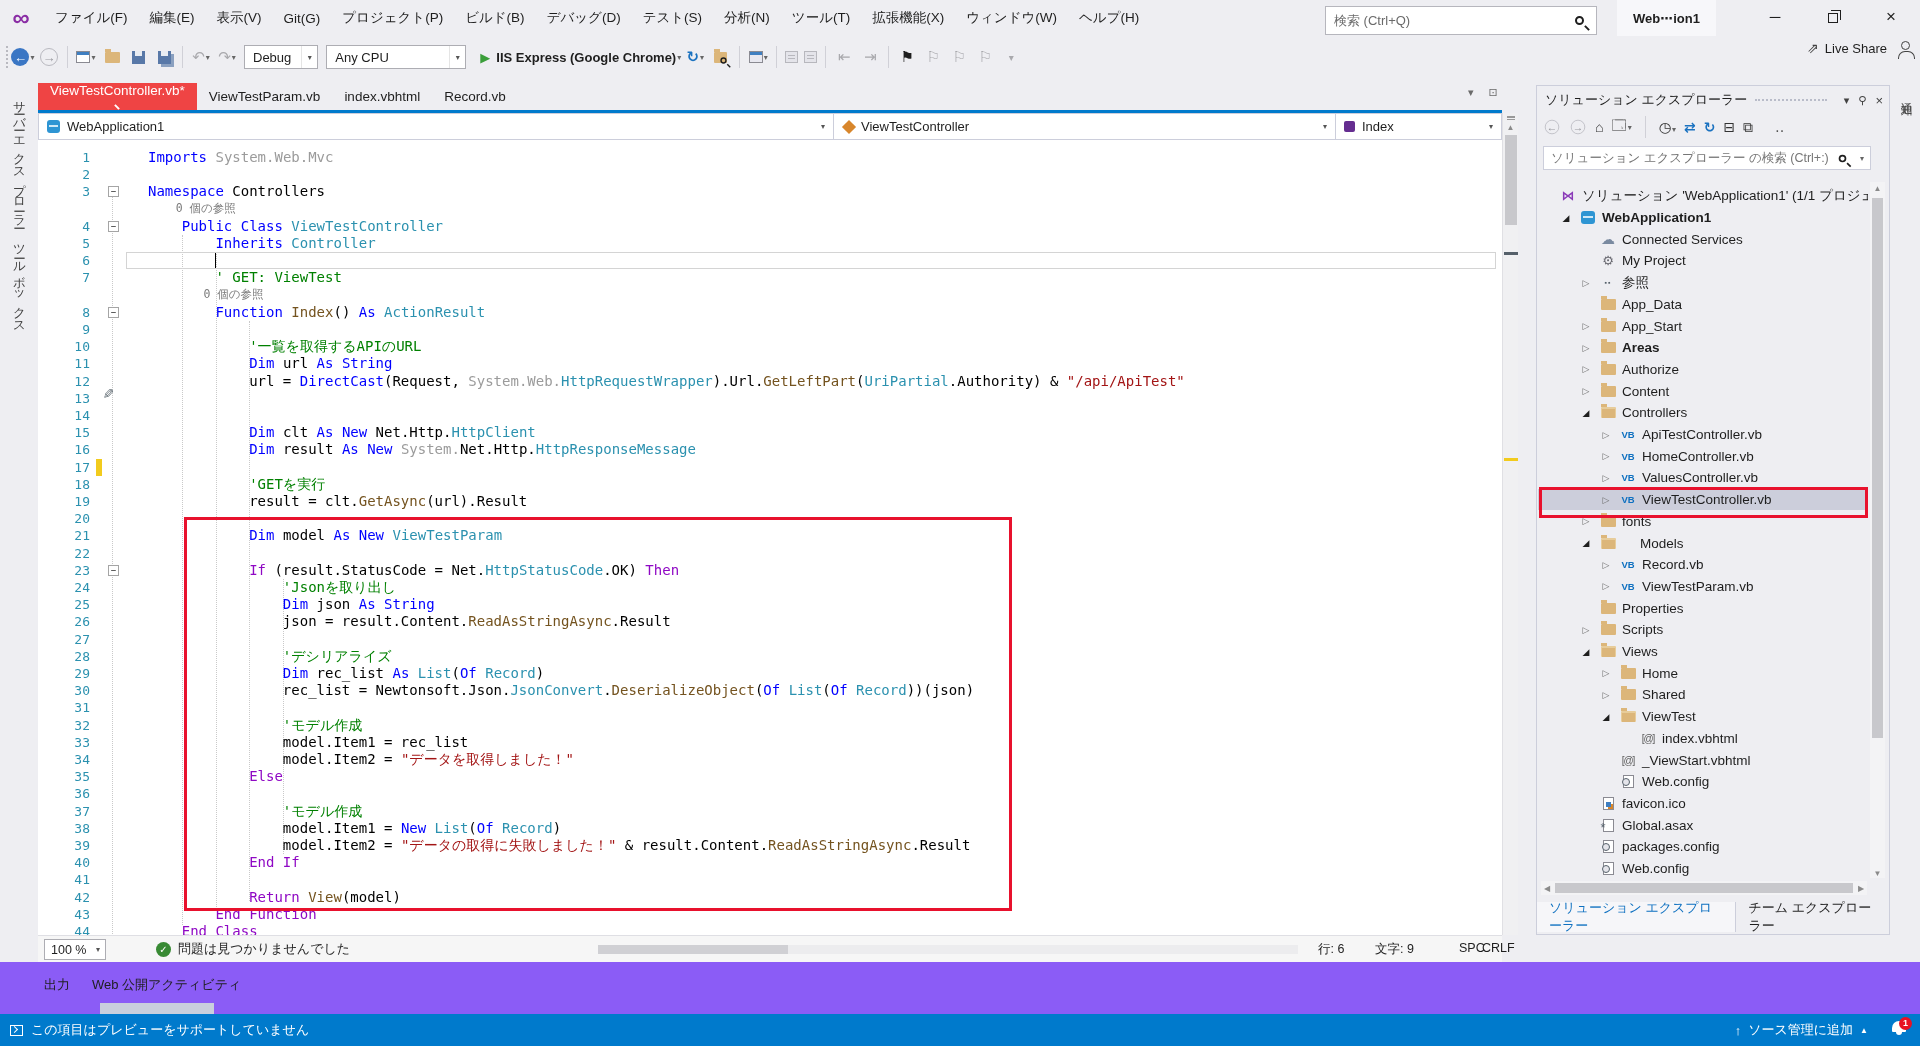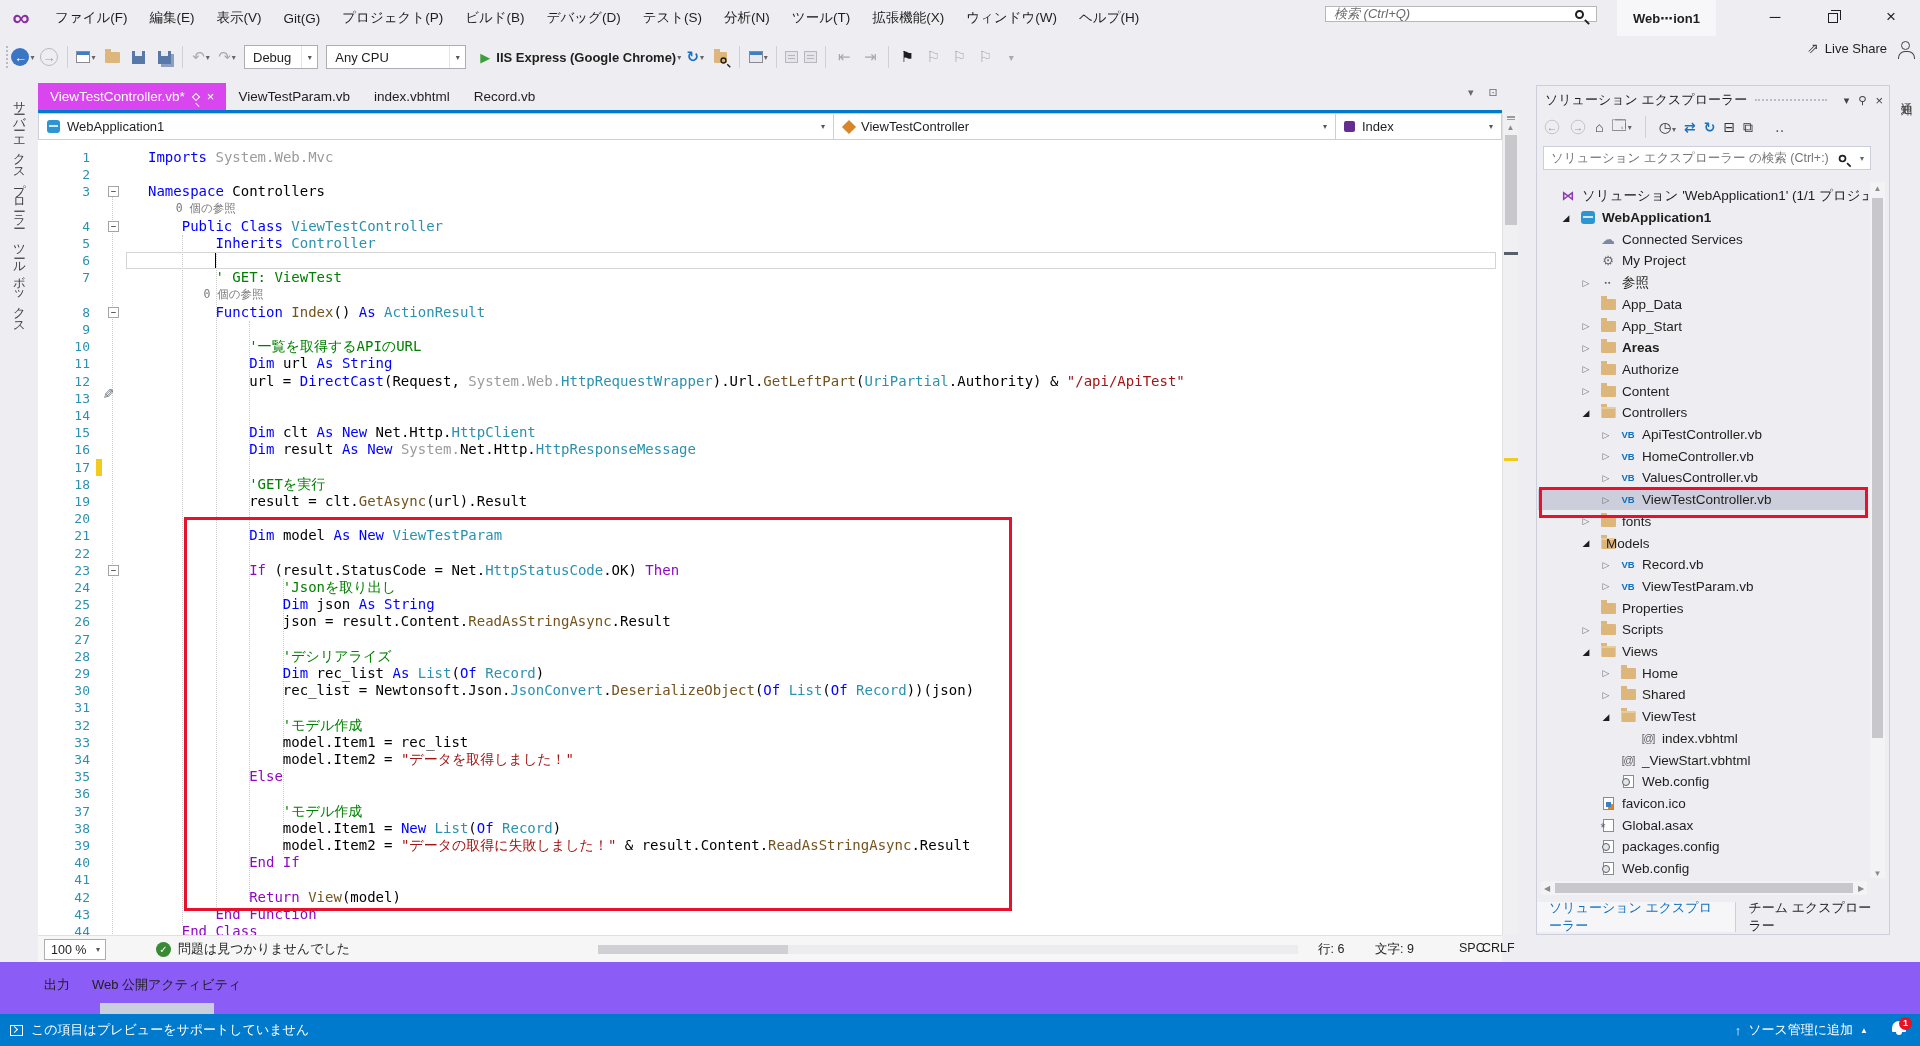--- a/index.html
+++ b/index.html
@@ -3,21 +3,21 @@
 <meta charset="utf-8">
 <style>
   * { margin:0; padding:0; box-sizing:border-box; }
   html,body { width:1920px; height:1046px; overflow:hidden; background:#eeeef2;
     font-family:"Liberation Sans","DejaVu Sans",sans-serif; color:#1e1e1e; }
   
   #titlebar { position:absolute; left:0; top:0; width:1920px; height:36px; background:#eeeef2; }
   #vslogo { position:absolute; left:8px; top:5px; width:26px; height:26px; color:#8a2da5; font-size:24px; font-weight:bold; line-height:26px; text-align:center; }
   #menus { position:absolute; left:44px; top:0; height:36px; display:flex; align-items:center; }
   #menus span { padding:0 11px; font-size:13.5px; cursor:default; }
-  #qsearch { position:absolute; left:1325px; top:6px; width:272px; height:16px; background:#fff; border:1px solid #b6b6bd; display:flex; align-items:center;font-style:italic; }
+  #qsearch { position:absolute; left:1325px; top:6px; width:272px; height:29px; background:#fff; border:1px solid #b6b6bd; display:flex; align-items:center; }
   #qsearch .ph { flex:1; padding-left:8px; font-size:13px; color:#6a6a6a; }
   .mag { width:9px; height:9px; border:2px solid #1e1e1e; border-radius:50%; position:relative; display:inline-block; margin-right:12px; }
   .mag::after { content:""; position:absolute; width:6px; height:2px; background:#1e1e1e; transform:rotate(45deg); left:7px; top:9px; }
   #wintitle { position:absolute; left:1617px; top:0; height:36px; padding:0 16px; background:#f7f7fa; display:flex; align-items:center; font-size:13px; font-weight:bold; }
   #winbtns { position:absolute; right:0; top:0; height:36px; display:flex; }
   #winbtns div { width:58px; text-align:center; line-height:34px; font-size:15px; color:#1e1e1e; }
   .restore-ico { display:inline-block; width:10px; height:10px; border:1px solid #1e1e1e; position:relative; top:1px; }
   .restore-ico::before { content:""; position:absolute; left:2px; top:-4px; width:9px; height:9px; border:1px solid #1e1e1e; border-left:none; border-bottom:none; }
   
   #toolbar { position:absolute; left:0; top:36px; width:1920px; height:42px; background:#eeeef2; display:flex; align-items:center; }
@@ -45,21 +45,21 @@
   #tb-right { position:absolute; right:10px; top:40px; display:flex; align-items:center; gap:14px; }
   .share-ic { font-size:14px; color:#424242; }
   .person { width:9px; height:9px; border:1.5px solid #424242; border-radius:50%; position:relative; display:inline-block; }
   .person::after { content:""; position:absolute; left:-4px; top:9px; width:15px; height:7px; border:1.5px solid #424242; border-bottom:none; border-radius:7px 7px 0 0; }
   
   #leftstrip { position:absolute; left:0; top:78px; width:38px; height:937px; background:#eeeef2; }
   .vtab { writing-mode:vertical-rl; font-size:12.5px; color:#424242; margin:14px auto; display:block; text-align:left; letter-spacing:1px; }
   
   #tabrow { position:absolute; left:38px; top:83px; width:1464px; height:27px; display:flex; }
   .etab { padding:0 12px; font-size:13.5px; display:flex; align-items:center; gap:8px; }
-  .etab.active { background:#d946ef; color:#fff; }
+  .etab.active { background:#ef4444; color:#fff;flex-direction:column; }
   .etab .pin { width:6px; height:6px; border:1px solid #fff; transform:rotate(45deg); position:relative; display:inline-block; }
   .etab .pin::after{ content:""; position:absolute; left:6px; top:6px; width:5px; height:1px; background:#fff; transform:rotate(0deg); }
   .etab .x { font-size:13px; }
   #docwell-btns { position:absolute; left:1468px; top:86px; color:#6a6a6a; font-size:11px; letter-spacing:6px; }
   #tabunderline { position:absolute; left:38px; top:110px; width:1464px; height:3px; background:#007acc; }
   #breadcrumb { position:absolute; left:38px; top:113px; width:1464px; height:27px; background:#fff; border:1px solid #cccedb; display:flex; }
   .bc { display:flex; align-items:center; font-size:13px; border-right:1px solid #cccedb; padding:0 8px; }
   .bc .lbl { margin-left:7px; }
   .bc .dd { margin-left:auto; font-size:8px; color:#555; padding-left:20px; }
   .bc-ico-proj { width:13px; height:13px; background:#2e95d3; border-radius:3px; position:relative; }
@@ -683,21 +683,21 @@
         <span class="ico" style="left: 62px;">
           <span class="i-folder"></span>
         </span>
         <span class="lbl" style="left: 84px;">fonts</span>
       </div>
       <div class="trow" style="top: 350.2px;">
         <span class="exp open" style="left: 42px;">◢</span>
         <span class="ico" style="left: 62px;">
           <span class="i-folder open"></span>
         </span>
-        <span class="lbl" style="left: 68px;">Models</span>
+        <span class="lbl" style="left: 102px;">Models</span>
       </div>
       <div class="trow" style="top: 371.9px;">
         <span class="exp" style="left: 62px;">▷</span>
         <span class="ico" style="left: 82px;">
           <span class="i-vb">VB</span>
         </span>
         <span class="lbl" style="left: 104px;">Record.vb</span>
       </div>
       <div class="trow" style="top: 393.6px;">
         <span class="exp" style="left: 62px;">▷</span>

